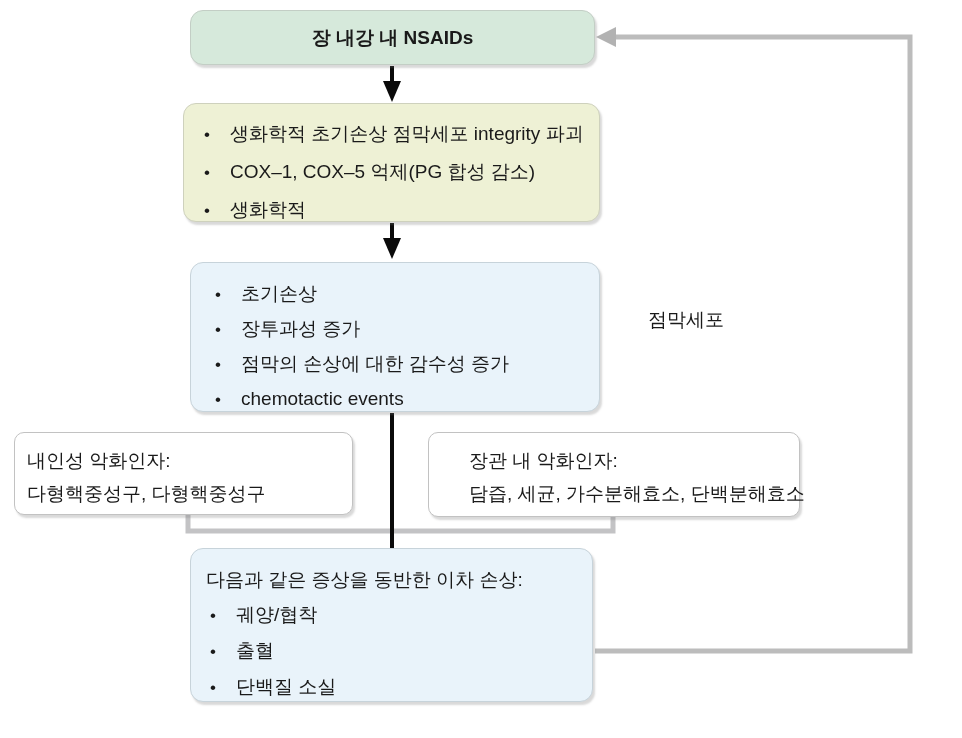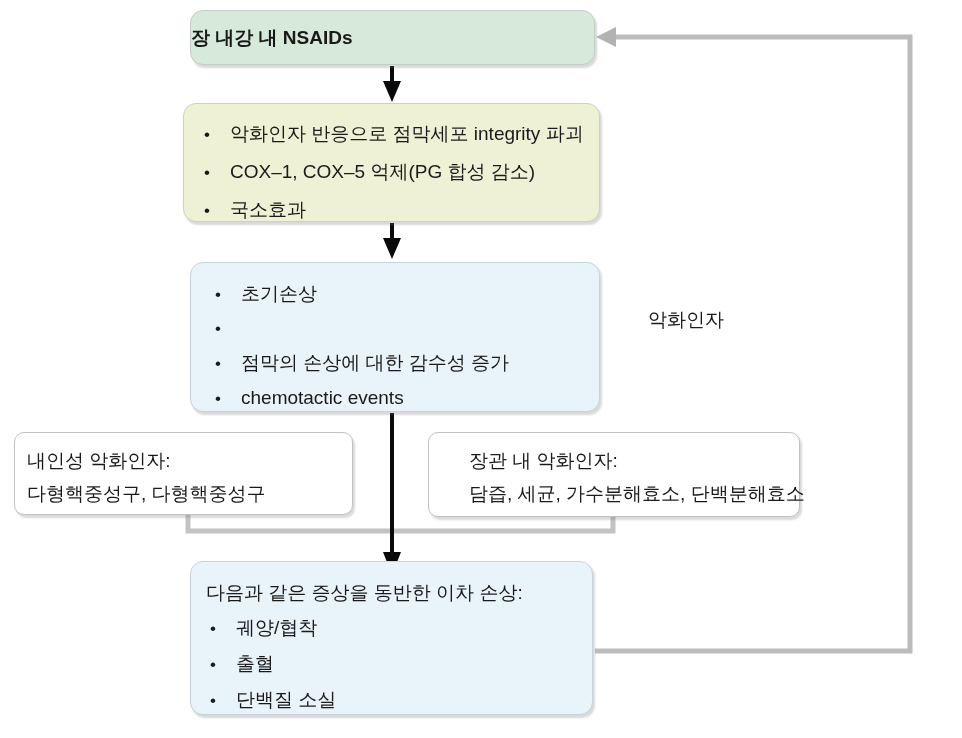--- a/index.html
+++ b/index.html
@@ -4,26 +4,26 @@
 <style>
   html,body{margin:0;padding:0;background:#ffffff;}
   #canvas{
     position:relative;width:962px;height:738px;background:#ffffff;overflow:hidden;
     font-family:"Liberation Sans","DejaVu Sans",sans-serif;color:#1a1a1a;
   }
   #wires{position:absolute;left:0;top:0;width:962px;height:738px;pointer-events:none;}
   .box{position:absolute;box-sizing:border-box;border-radius:13px;border:1.5px solid #c6c9c6;
        box-shadow:2px 3px 2px rgba(120,120,120,0.28);font-size:19px;}
   .box-top{left:190px;top:10px;width:405px;height:55px;background:#d6e9db;border-color:#c3cec5;
-           display:flex;align-items:center;justify-content:flex-start;font-weight:bold;}
+           display:flex;align-items:center;justify-content:center;font-weight:bold;}
   .box-mech{left:183px;top:103px;width:417px;height:119px;background:#eef1d5;border-color:#ced1bd;
             padding:11px 8px 0 20px;}
   .box-early{left:190px;top:262px;width:410px;height:150px;background:#e9f3fa;border-color:#c7d3da;
              padding:14px 8px 0 24px;}
-  .box-secondary{left:190px;top:561px;width:403px;height:154px;background:#e9f3fa;border-color:#c7d3da;
+  .box-secondary{left:190px;top:548px;width:403px;height:154px;background:#e9f3fa;border-color:#c7d3da;
                  padding:14px 8px 0 15px;}
   .box-factor{background:#ffffff;border-color:#c2c2c2;border-radius:10px;padding:11px 16px 0 16px;}
   .box-factor.left{left:14px;top:432px;width:339px;height:83px;padding-left:12px;}
   .box-factor.right{left:428px;top:432px;width:372px;height:85px;padding-left:40px;}
   .box-factor .line{line-height:33px;white-space:nowrap;}
   .bline{display:flex;align-items:baseline;}
   .box-mech .bline{line-height:37px;}
   .box-early .bline{line-height:34px;}
   .box-secondary .title{line-height:34px;}
   .box-secondary .bline{line-height:35px;padding-left:4px;}
@@ -50,52 +50,53 @@
     <polygon points="383,552 401,552 392,575" fill="#0a0a0a"></polygon>
   </svg>
 
   <div class="box box-top">
     <span>장 내강 내 NSAIDs</span>
   </div>
 
   <div class="box box-mech">
     <div class="bline">
       <span class="bullet">•</span>
-      <span>악화인자 반응으로 점막세포 integrity 파괴</span>
+      <span>생화학적 초기손상 점막세포 integrity 파괴</span>
     </div>
     <div class="bline">
       <span class="bullet">•</span>
       <span>COX–1, COX–5 억제(PG 합성 감소)</span>
     </div>
     <div class="bline">
       <span class="bullet">•</span>
-      <span>국소효과</span>
+      <span>생화학적</span>
     </div>
   </div>
 
   <div class="box box-early">
     <div class="bline">
       <span class="bullet">•</span>
       <span>초기손상</span>
     </div>
     <div class="bline">
       <span class="bullet">•</span>
+      <span>장투과성 증가</span>
     </div>
     <div class="bline">
       <span class="bullet">•</span>
       <span>점막의 손상에 대한 감수성 증가</span>
     </div>
     <div class="bline">
       <span class="bullet">•</span>
       <span>chemotactic events</span>
     </div>
   </div>
 
   <div class="side-label">
-    <div>악화인자</div>
+    <div>점막세포</div>
   </div>
 
   <div class="box box-factor left">
     <div class="line">내인성 악화인자:</div>
     <div class="line">다형핵중성구, 다형핵중성구</div>
   </div>
 
   <div class="box box-factor right">
     <div class="line">장관 내 악화인자:</div>
     <div class="line">담즙, 세균, 가수분해효소, 단백분해효소</div>

